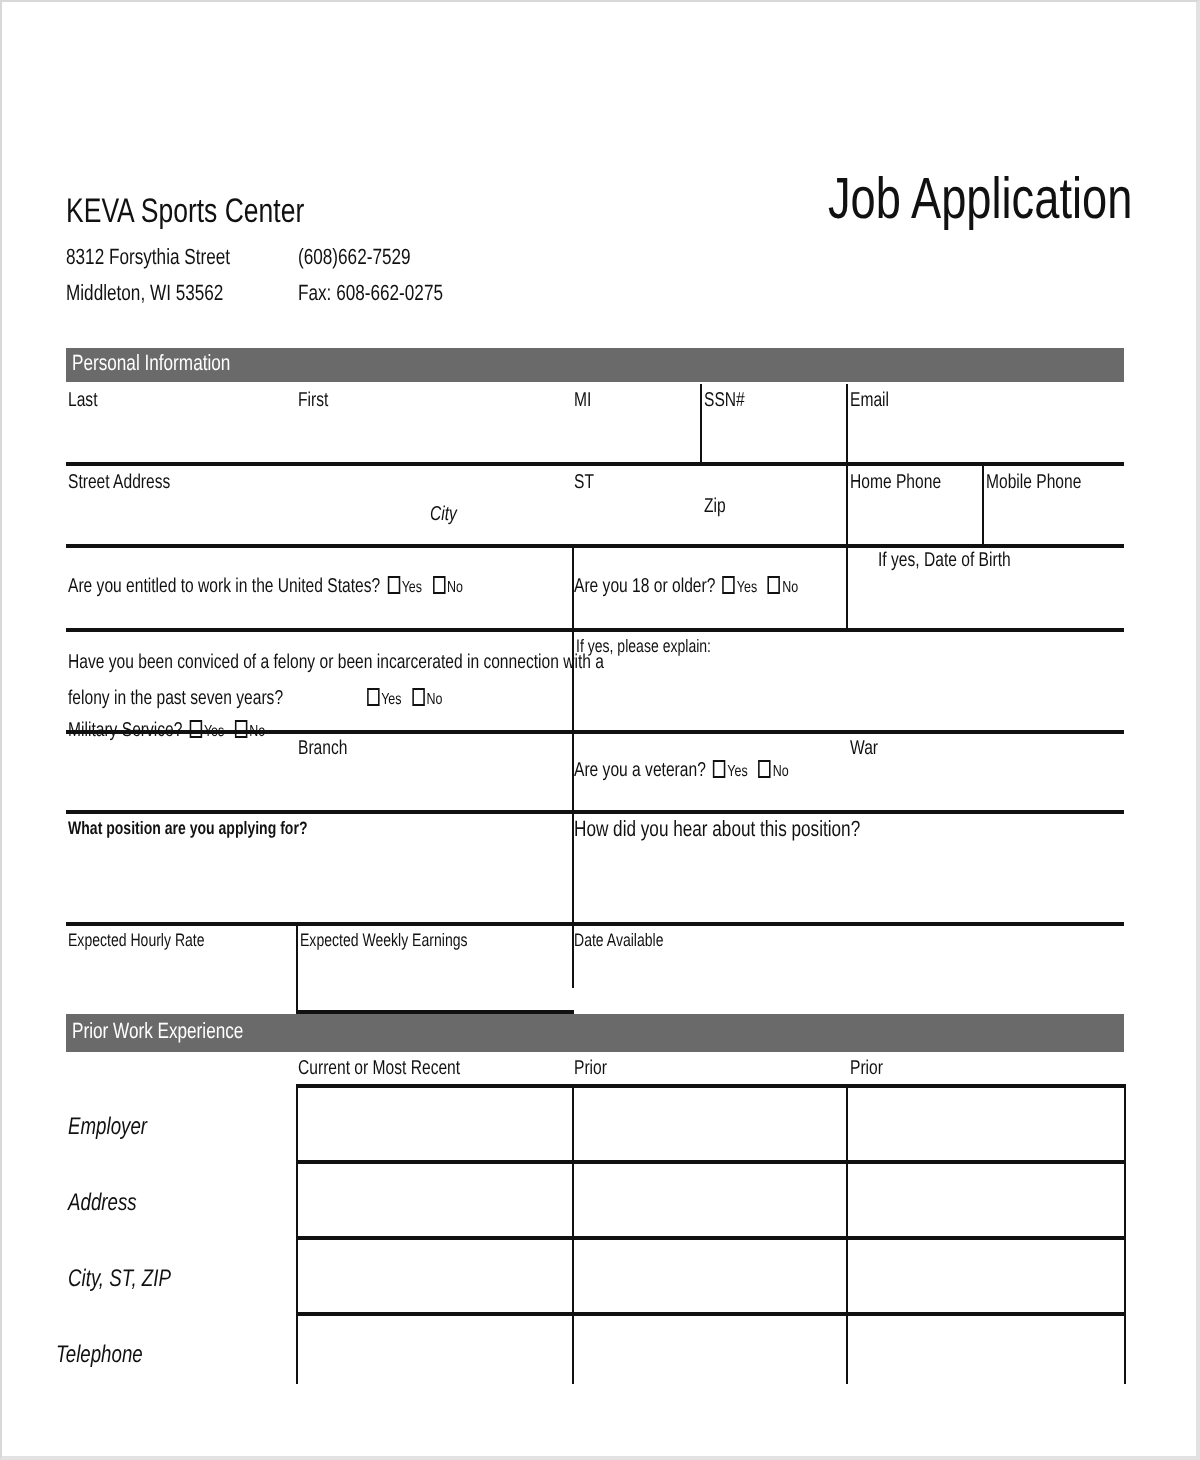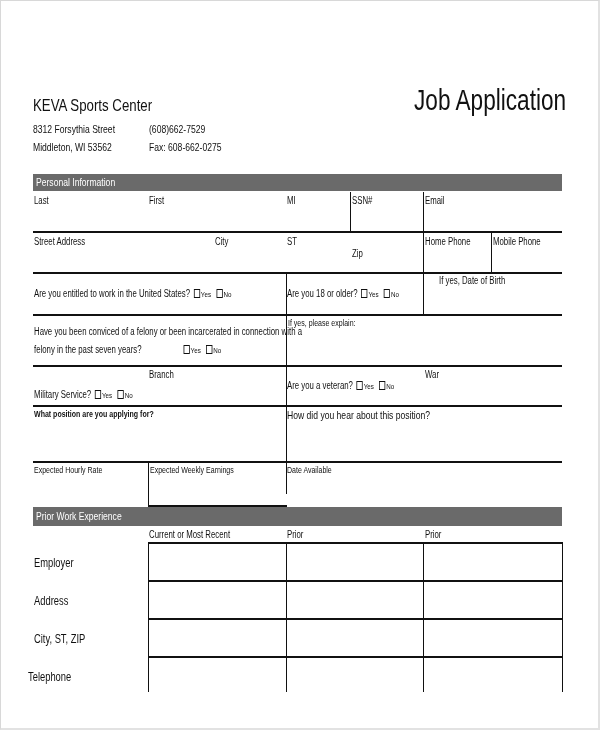--- a/index.html
+++ b/index.html
@@ -8,21 +8,21 @@
   .page-frame { position: absolute; left: 0; top: 0; width: 600px; height: 730px; border: 1px solid #d8d8d8; border-right: 2px solid #e2e2e2; border-bottom: 2px solid #e2e2e2; }
   .abs { position: absolute; white-space: nowrap; }
   .cond { display: inline-block; transform: scaleX(0.78); transform-origin: left center; }
   .org-name { left: 33px; top: 96px; font-size: 17px; }
   .small { font-size: 11px; }
   .title { left: 414px; top: 84px; font-size: 29px; }
   .bar { position: absolute; left: 33px; width: 529px; background: #6a6a6a; color: #fff; font-size: 11px; padding-left: 3px; }
   .hline { position: absolute; height: 2px; background: #111; }
   .vline { position: absolute; width: 1px; background: #111; }
   .lbl { position: absolute; font-size: 10px; white-space: nowrap; }
-  .lbl12 { position: absolute; font-size: 12px; white-space: nowrap; }
+  .lbl12 { position: absolute; font-size: 12px; white-space: nowrap; font-style: italic; }
   .cb { display: inline-block; width: 8px; height: 9px; border: 1px solid #111; vertical-align: -1px; margin: 0 1px 0 2px; }
   .opt { font-size: 8px; margin-right: 5px; }
 </style>
 </head>
 <body>
 
 <div class="page-frame"></div>
 
 <div class="abs org-name"><span class="cond">KEVA Sports Center</span></div>
 <div class="abs small" style="left:33px;top:123px;"><span class="cond">8312 Forsythia Street</span></div>
@@ -36,21 +36,21 @@
 <div class="lbl" style="left:34px;top:195px;"><span class="cond">Last</span></div>
 <div class="lbl" style="left:149px;top:195px;"><span class="cond">First</span></div>
 <div class="lbl" style="left:287px;top:195px;"><span class="cond">MI</span></div>
 <div class="lbl" style="left:352px;top:195px;"><span class="cond">SSN#</span></div>
 <div class="lbl" style="left:425px;top:195px;"><span class="cond">Email</span></div>
 <div class="vline" style="left:350px;top:192px;height:40px;"></div>
 <div class="vline" style="left:423px;top:192px;height:40px;"></div>
 <div class="hline" style="left:33px;top:231px;width:529px;"></div>
 
 <div class="lbl" style="left:34px;top:236px;"><span class="cond">Street Address</span></div>
-<div class="lbl" style="left:215px;top:236px;"><span class="cond">City</span></div>
+<div class="lbl" style="left:215px;top:252px;font-style:italic;"><span class="cond">City</span></div>
 <div class="lbl" style="left:287px;top:236px;"><span class="cond">ST</span></div>
 <div class="lbl" style="left:352px;top:248px;"><span class="cond">Zip</span></div>
 <div class="lbl" style="left:425px;top:236px;"><span class="cond">Home Phone</span></div>
 <div class="lbl" style="left:493px;top:236px;"><span class="cond">Mobile Phone</span></div>
 <div class="vline" style="left:423px;top:232px;height:40px;"></div>
 <div class="vline" style="left:491px;top:232px;height:40px;"></div>
 <div class="hline" style="left:33px;top:272px;width:529px;"></div>
 
 <div class="lbl" style="left:34px;top:288px;">
   <span class="cond"><span>Are you entitled to work in the United States?</span>
@@ -66,21 +66,21 @@
 <div class="hline" style="left:33px;top:314px;width:529px;"></div>
 
 <div class="lbl" style="left:34px;top:326px;"><span class="cond">Have you been conviced of a felony or been incarcerated in connection with a</span></div>
 <div class="lbl" style="left:34px;top:344px;"><span class="cond">felony in the past seven years?</span></div>
 <div class="lbl" style="left:182px;top:344px;">
   <span class="cond"><span class="cb"></span><span class="opt">Yes</span><span class="cb"></span><span class="opt">No</span></span>
 </div>
 <div class="lbl" style="left:288px;top:318px;font-size:9px;"><span class="cond">If yes, please explain:</span></div>
 <div class="hline" style="left:33px;top:365px;width:529px;"></div>
 
-<div class="lbl" style="left:34px;top:389px;">
+<div class="lbl" style="left:34px;top:360px;">
   <span class="cond"><span>Military Service?</span>
   <span class="cb"></span><span class="opt">Yes</span><span class="cb"></span><span class="opt">No</span></span>
 </div>
 <div class="lbl" style="left:149px;top:369px;"><span class="cond">Branch</span></div>
 <div class="lbl" style="left:287px;top:380px;">
   <span class="cond"><span>Are you a veteran?</span>
   <span class="cb"></span><span class="opt">Yes</span><span class="cb"></span><span class="opt">No</span></span>
 </div>
 <div class="lbl" style="left:425px;top:369px;"><span class="cond">War</span></div>
 <div class="hline" style="left:33px;top:405px;width:529px;"></div>

